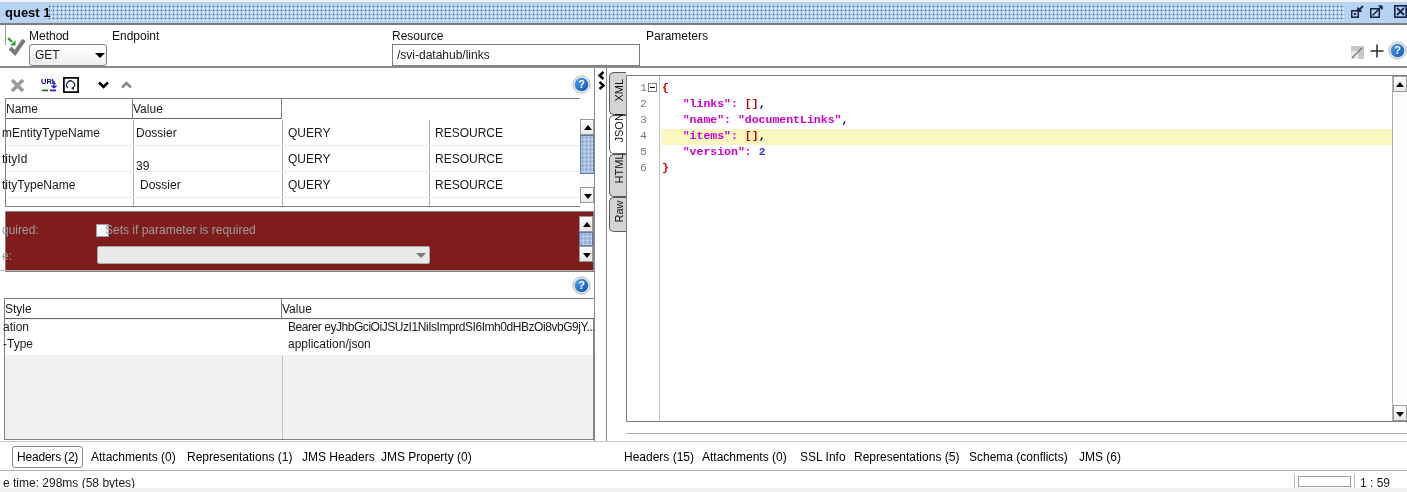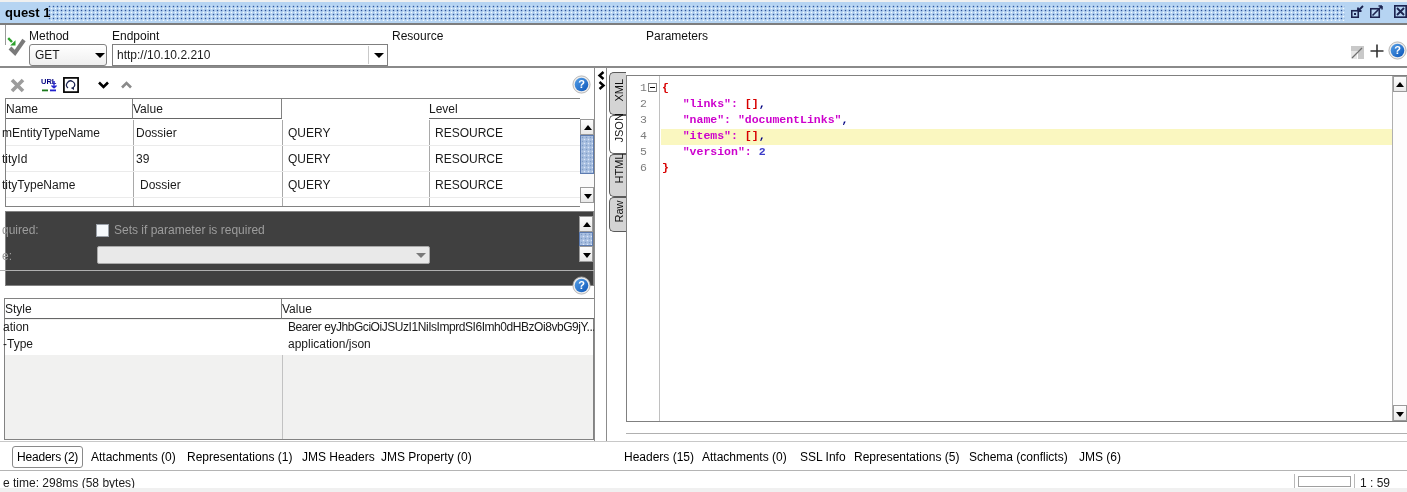--- a/index.html
+++ b/index.html
@@ -52,21 +52,21 @@
 .sbtri-dn { position:absolute; left:3px; top:6px; width:0; height:0;
   border-left:4px solid rgba(0,0,0,0); border-right:4px solid rgba(0,0,0,0); border-top:5px solid #000; }
 .sbthumb { position:absolute; left:0; width:100%; border:1px solid #5c7bb0;
   background-color:#a6bddf;
   background-image:
    radial-gradient(circle at 1.5px 1.5px, #7e9cc6 0.75px, rgba(0,0,0,0) 1.05px),
    radial-gradient(circle at 1.5px 1.5px, #dde8f8 0.75px, rgba(0,0,0,0) 1.05px);
   background-size:4px 4px, 4px 4px; background-position:0 0, 2px 2px; }
 
 
-#props { left:5px; top:211px; width:589px; height:75px; border:1px solid #828282; background:#404040; }
+#props { left:5px; top:211px; width:589px; height:61px; border:1px solid #828282; background:#7f1d1d; }
 #propdd { position:absolute; left:91px; top:34px; width:333px; height:18px; border:1px solid #a9a9a9;
   border-radius:2px; background:#e9e9e9; }
 #propcb { position:absolute; left:90px; top:12px; width:13px; height:13px; border:1px solid #9aa0a8; background:#f6f9fc; }
 
 
 #htable { left:4px; top:298px; width:590px; height:142px; border:1px solid #828282; background:#f1f1f0; }
 
 
 #tabline { left:0; top:441px; width:1407px; height:1px; background:#c8c8c8; }
 .tabtxt { top:450px; font-size:12px; color:#000000; white-space:nowrap; }
@@ -122,22 +122,21 @@
   <svg class="abs" style="left:7px; top:37px; width:20px; height:20px;" viewBox="0 0 20 20">
     <path d="M3 11 L8 16 L17 3" stroke="#7a7a7a" stroke-width="4" fill="none"></path>
     <path d="M1.2 1.2 L5 5" stroke="#2ca02c" stroke-width="2.4" fill="none"></path>
     <path d="M8.5 8.5 L8.5 3.2 L3.2 8.5 Z" fill="#2ca02c"></path>
   </svg>
   <div class="abs lbl" style="left:29px">Method</div>
   <div class="abs lbl" style="left:112px">Endpoint</div>
   <div class="abs lbl" style="left:392px">Resource</div>
   <div class="abs lbl" style="left:646px">Parameters</div>
   <div class="abs" id="methodbox">GET<div class="combo-arrow" style="left:65px; top:8px;"></div></div>
-  <div class="abs field" style="left:112px; width:276px;">http://10.10.2.210<div class="combo-arrow" style="left:261px; top:8px;"></div>
-    <div style="position:absolute; left:255px; top:1px; width:1px; height:18px; background:#c9c9c9;"></div></div>
+  <div class="abs field" style="left:392px; width:248px;">/svi-datahub/links</div>
 
   <svg class="abs" style="left:1350px; top:45px; width:15px; height:15px;" viewBox="0 0 15 15">
     <rect x="1" y="1" width="13" height="5" fill="#c9c9c9"></rect>
     <rect x="8" y="6" width="6" height="8" fill="#c9c9c9"></rect>
     <rect x="1" y="6" width="6" height="8" fill="#e7e7e7"></rect>
     <path d="M2 13 L12 3" stroke="#6f6f6f" stroke-width="1.3" fill="none"></path>
   </svg>
   <svg class="abs" style="left:1369px; top:43px; width:16px; height:16px;" viewBox="0 0 16 16">
     <path d="M8 1.5 L8 14.5 M1.5 8 L14.5 8" stroke="#333" stroke-width="1.6"></path>
   </svg>
@@ -177,31 +176,30 @@
   </svg>
   <svg class="abs helpicon" style="left:572px; top:75px;" viewBox="0 0 19 19">
     <circle cx="9.5" cy="9.5" r="8.6" fill="#ececec" stroke="#a8a8a8" stroke-width="0.8"></circle>
     <circle cx="9.5" cy="9.5" r="6.8" fill="url(#hg)"></circle>
     <text x="9.5" y="13.4" font-size="11" font-weight="bold" fill="#fff" text-anchor="middle" font-family="Liberation Sans">?</text>
   </svg>
 
   <div class="abs" id="ptable">
     <div class="th" style="left:0; width:127px;">Name</div>
     <div class="th" style="left:127px; width:149px;">Value</div>
-    <div class="th" style="left:423px; width:151px; border-right:none;">Level</div>
     <div style="position:absolute; left:127px; top:21px; bottom:0; width:1px; background:#a9a9a9;"></div>
     <div style="position:absolute; left:276px; top:21px; bottom:0; width:1px; background:#a9a9a9;"></div>
     <div style="position:absolute; left:423px; top:21px; bottom:0; width:1px; background:#a9a9a9;"></div>
     <div class="cell" style="left:-8px; top:21px;">mEntityTypeName</div>
     <div class="cell" style="left:126px; top:21px;">Dossier</div>
     <div class="cell" style="left:278px; top:21px;">QUERY</div>
     <div class="cell" style="left:425px; top:21px;">RESOURCE</div>
     <div class="rowsep" style="top:46px;"></div>
     <div class="cell" style="left:-8px; top:47px;">tityId</div>
-    <div class="cell" style="left:126px; top:47px;">39</div>
+    <div class="cell" style="left:126px; top:54px;">39</div>
     <div class="cell" style="left:278px; top:47px;">QUERY</div>
     <div class="cell" style="left:425px; top:47px;">RESOURCE</div>
     <div class="rowsep" style="top:72px;"></div>
     <div class="cell" style="left:-8px; top:73px;">tityTypeName</div>
     <div class="cell" style="left:130px; top:73px;">Dossier</div>
     <div class="cell" style="left:278px; top:73px;">QUERY</div>
     <div class="cell" style="left:425px; top:73px;">RESOURCE</div>
     <div class="rowsep" style="top:98px;"></div>
   </div>
 
@@ -211,21 +209,21 @@
       </div>
     <div class="sbthumb" style="top:16px; height:39px;"></div>
     <div class="sbbtn" style="bottom:0;">
         <div class="sbtri-dn"></div>
       </div>
   </div>
 
   <div class="abs" id="props">
     <div class="gray" style="position:absolute; left:-4px; top:11px;">quired:</div>
     <div id="propcb"></div>
-    <div class="gray" style="position:absolute; left:108px; top:11px;">Sets if parameter is required</div>
+    <div class="gray" style="position:absolute; left:99px; top:11px;">Sets if parameter is required</div>
     <div class="gray" style="position:absolute; left:-4px; top:37px;">e:</div>
     <div id="propdd">
         <div class="combo-arrow" style="left:318px; top:6px; border-top-color:#7a7a7a;"></div>
       </div>
   </div>
   <div class="sb" style="left:579px; top:216px; width:14px; height:46px; border:none;">
     <div class="sbbtn" style="top:0;">
         <div class="sbtri-up"></div>
       </div>
     <div class="sbthumb" style="top:16px; height:14px;"></div>

